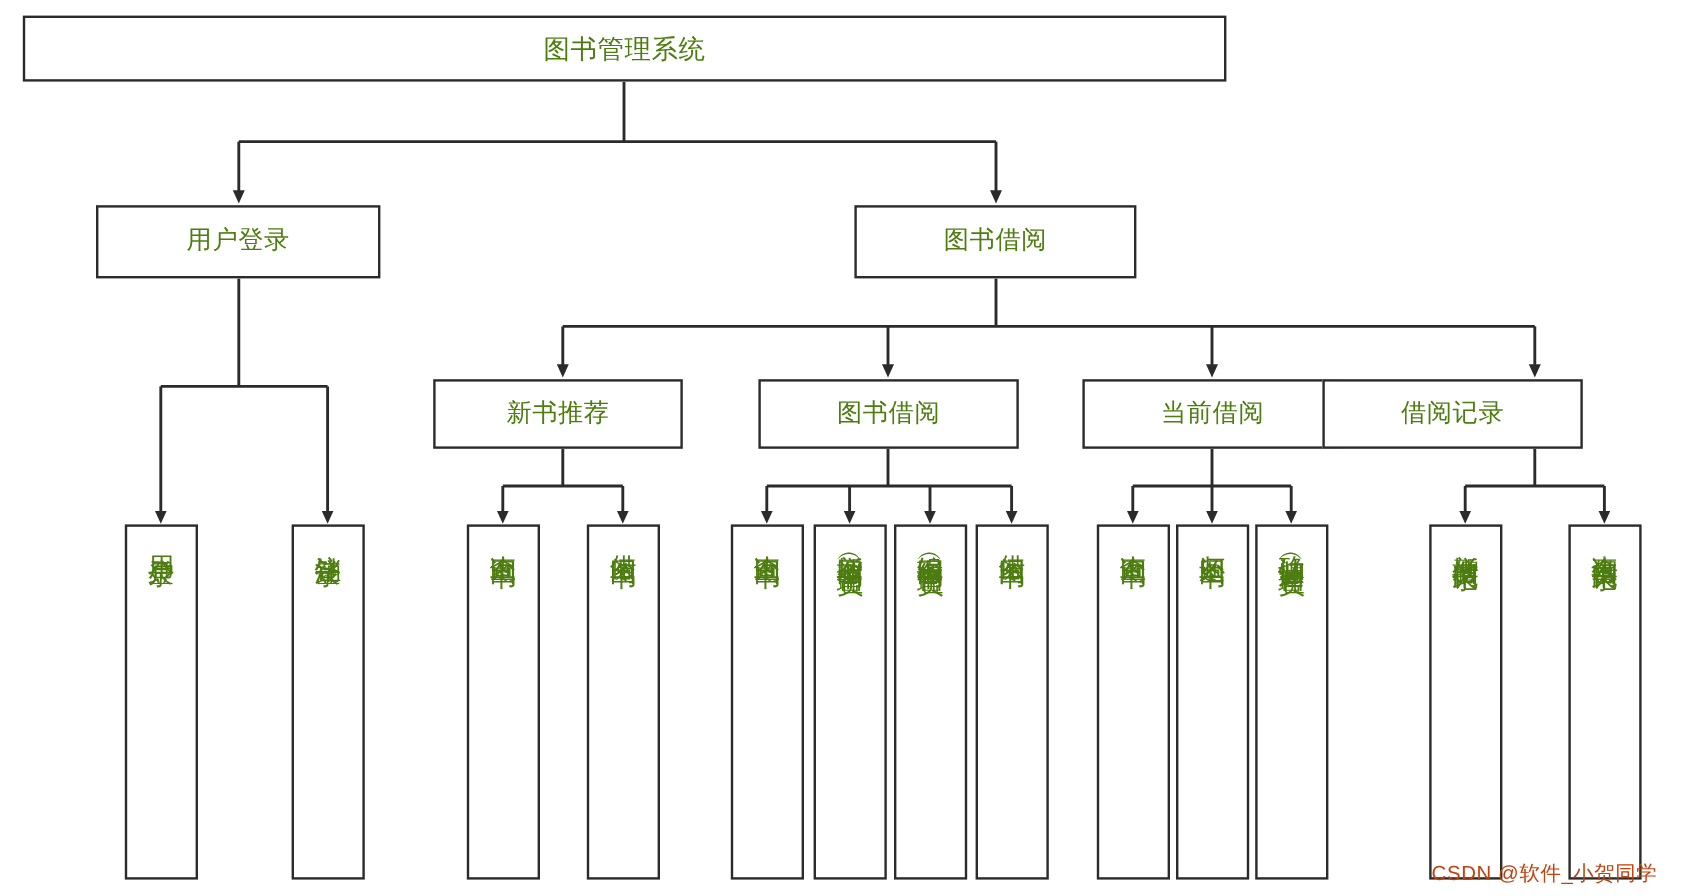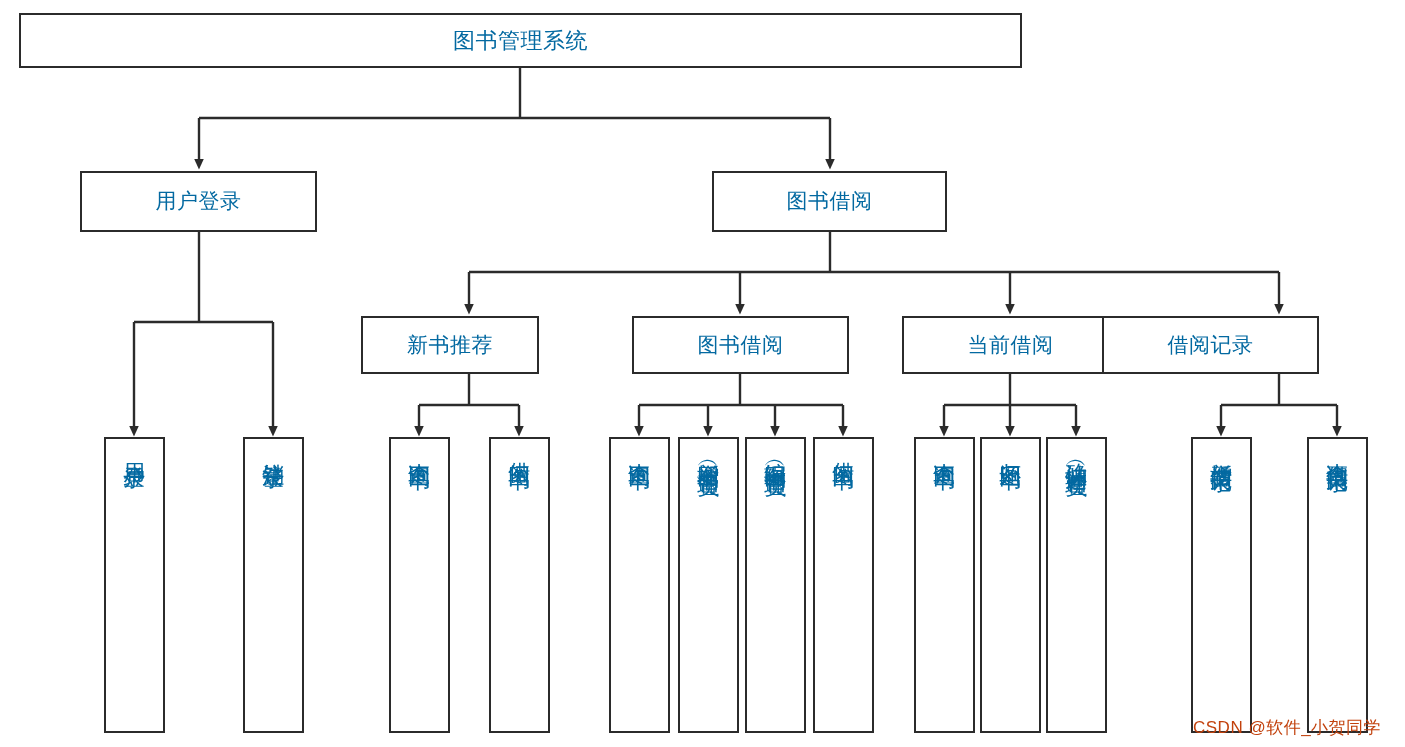--- a/index.html
+++ b/index.html
@@ -19,21 +19,21 @@
     pointer-events:none;
   }
   .node{
     position:absolute;
     box-sizing:border-box;
     background:#ffffff;
     border:2.5px solid #2b2b2b;
     display:flex;
     align-items:center;
     justify-content:center;
-    color:#0369a1;
+    color:#4d7c0f;
   }
   .node .lbl{
     display:block;
     text-align:center;
     line-height:1.18;
     letter-spacing:0.5px;
   }
   
   .node.h .lbl{
     writing-mode:horizontal-tb;
@@ -121,21 +121,21 @@
     <span class="lbl">图书管理系统</span>
   </div>
 
   <div class="node h" style="left:80px;top:171px;width:237px;height:61px;">
     <span class="lbl">用户登录</span>
   </div>
   <div class="node h" style="left:712px;top:171px;width:235px;height:61px;">
     <span class="lbl">图书借阅</span>
   </div>
 
-  <div class="node h" style="left:361px;top:316px;width:178px;height:58px;">
+  <div class="node h" style="left:361px;top:316px;width:208px;height:58px;">
     <span class="lbl">新书推荐</span>
   </div>
   <div class="node h" style="left:902px;top:316px;width:217px;height:58px;">
     <span class="lbl">当前借阅</span>
   </div>
   <div class="node h" style="left:632px;top:316px;width:217px;height:58px;">
     <span class="lbl">图书借阅</span>
   </div>
   <div class="node h" style="left:1102px;top:316px;width:217px;height:58px;">
     <span class="lbl">借阅记录</span>

